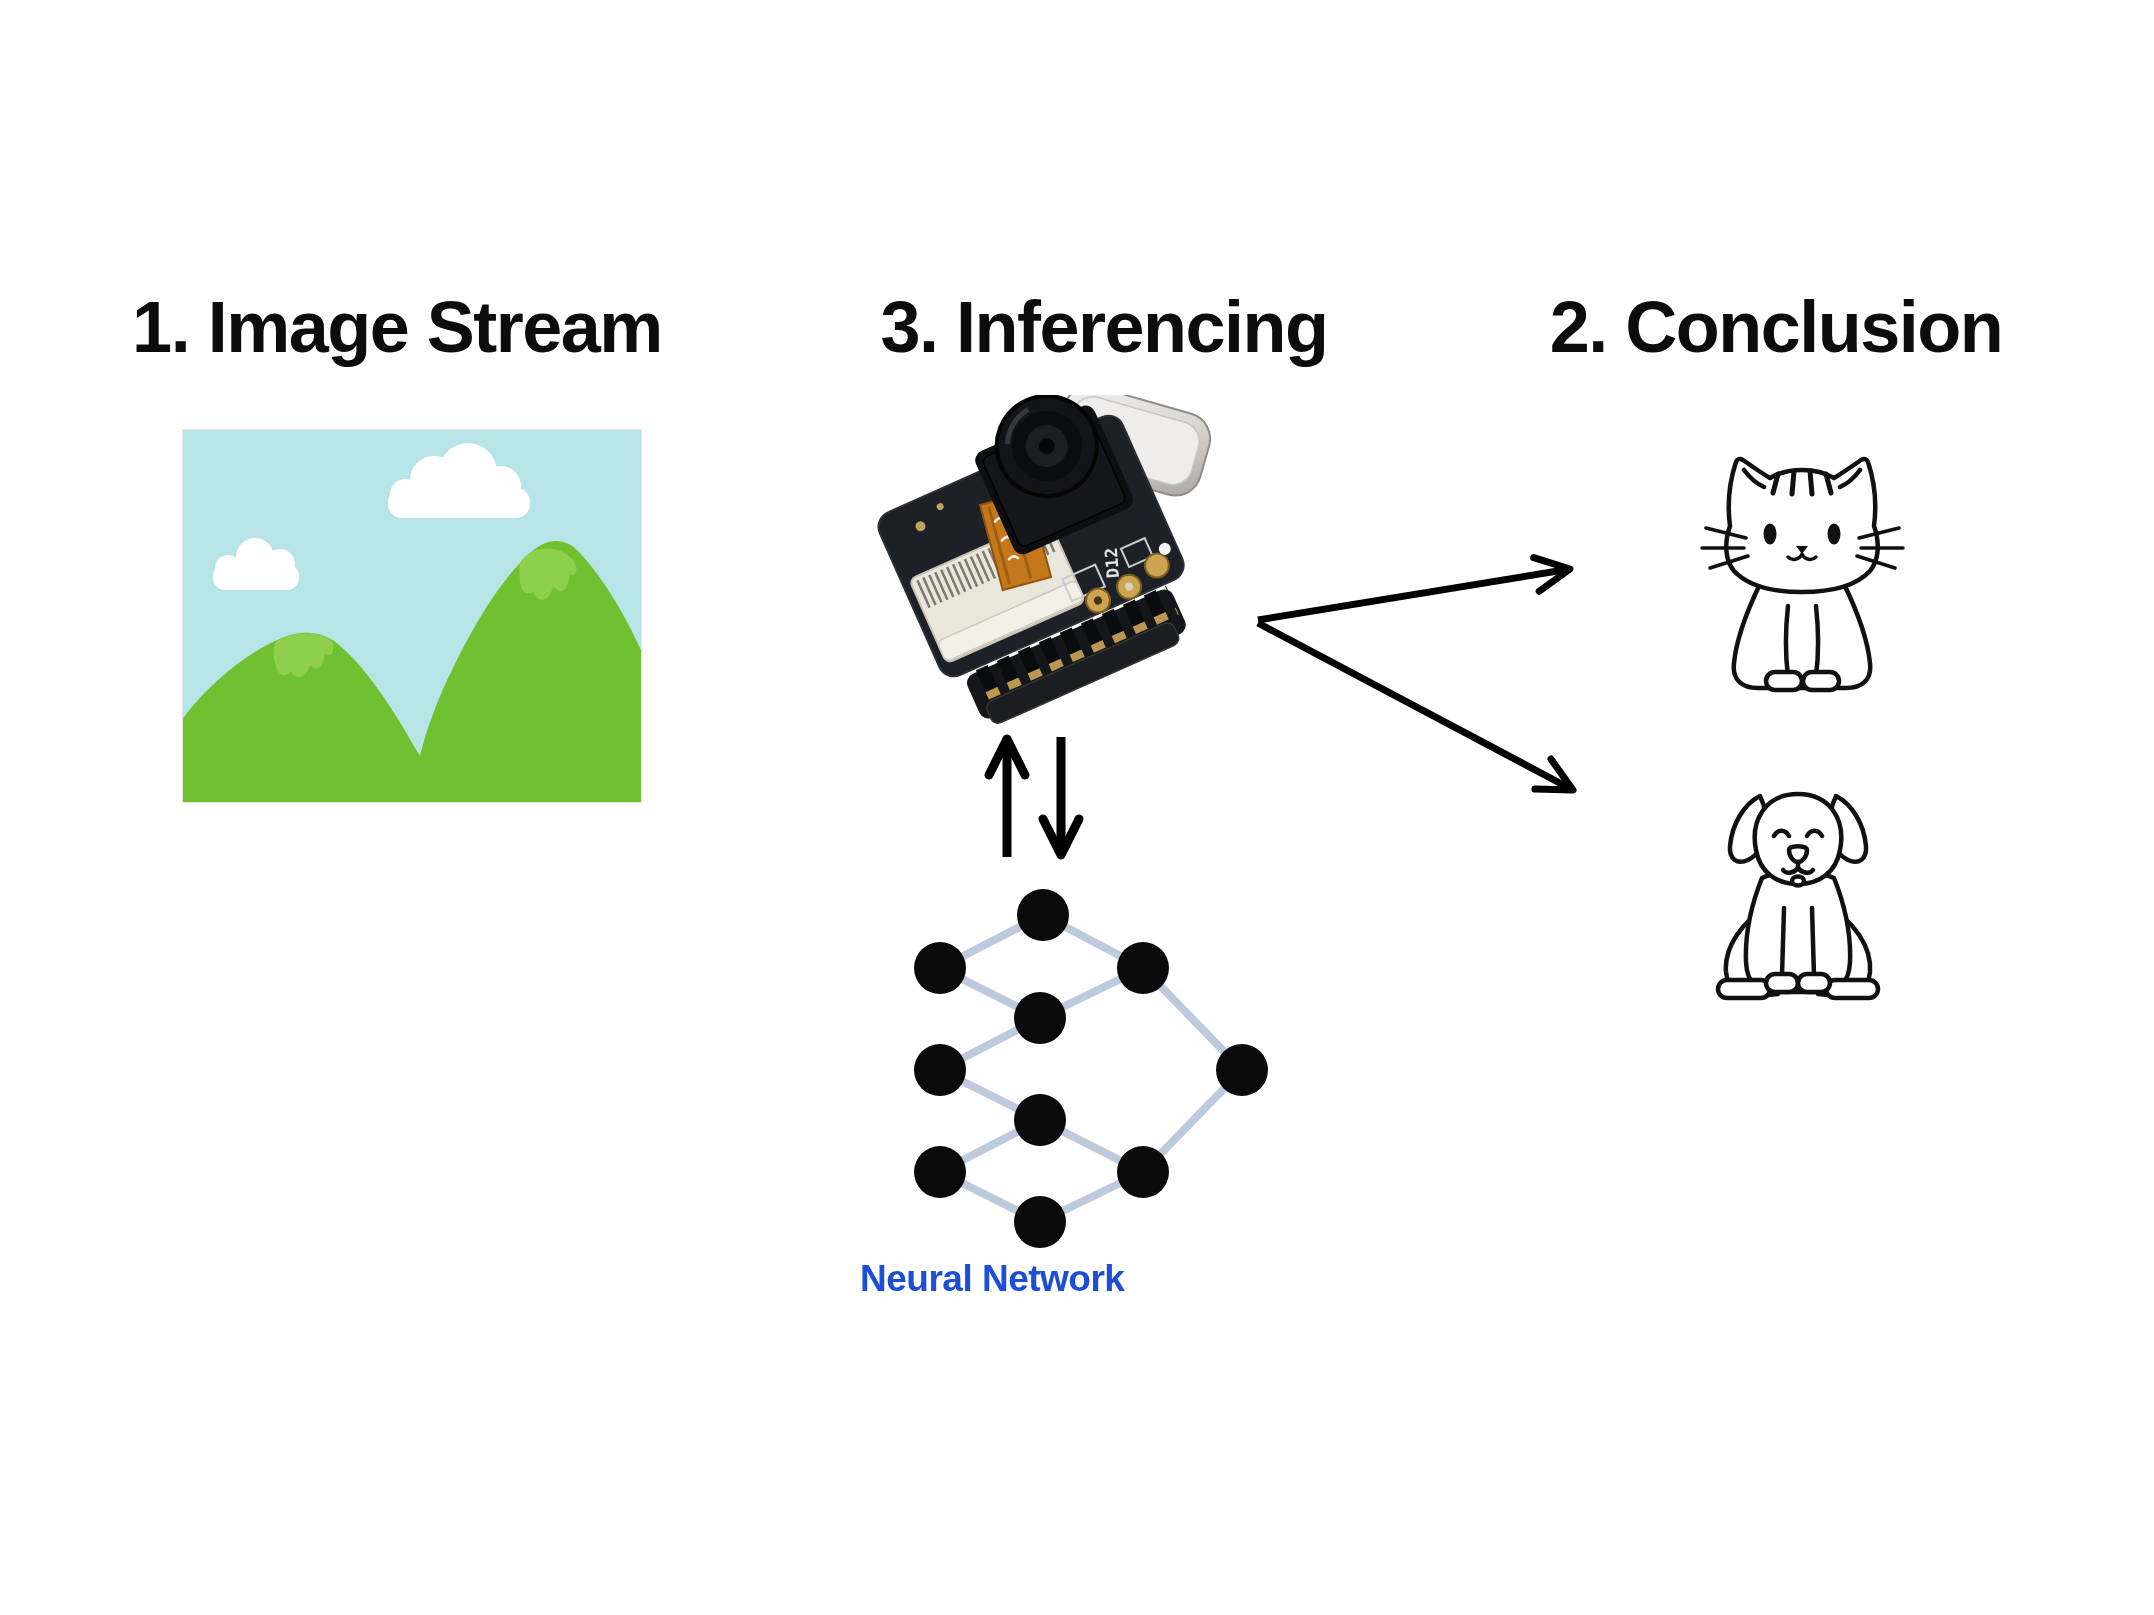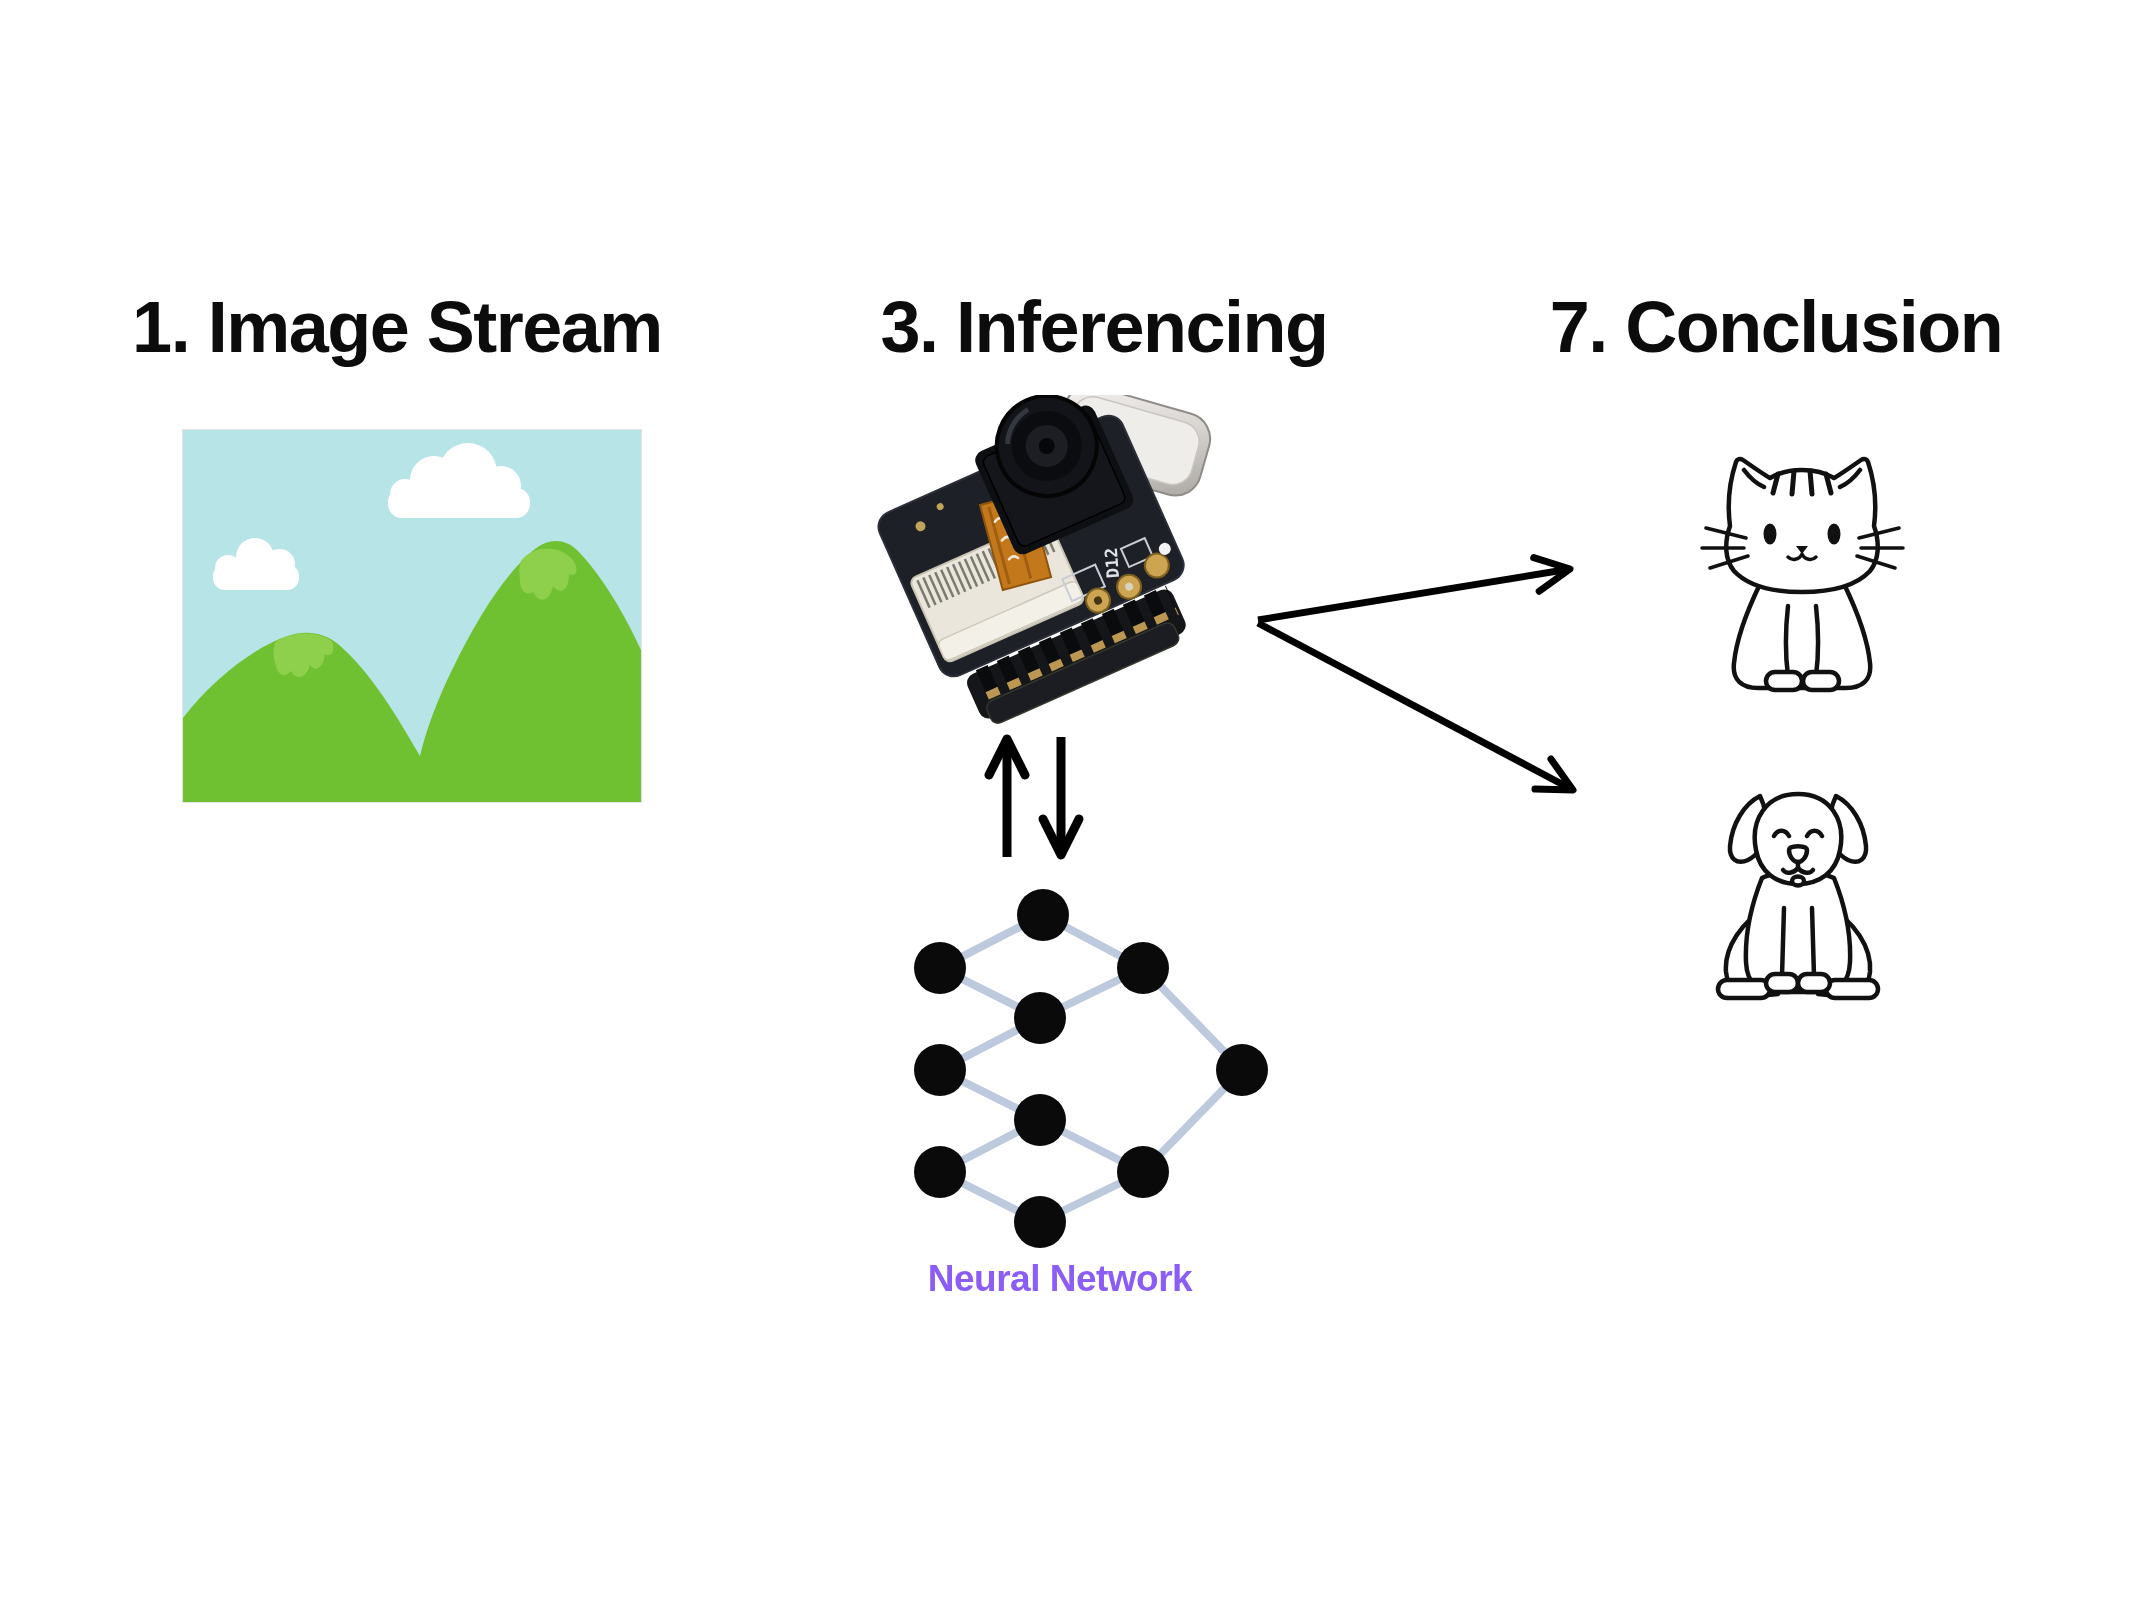--- a/index.html
+++ b/index.html
@@ -9,35 +9,35 @@
   }
   .heading{
     position:absolute;top:291px;width:620px;text-align:center;
     font-size:72px;font-weight:700;color:#0c0c0c;letter-spacing:-1.5px;line-height:1;
     white-space:nowrap;
   }
   .heading-1{left:87px;}
   .heading-2{left:794px;}
   .heading-3{left:1466px;}
   .nn-label{
-    position:absolute;left:860px;top:1258px;width:400px;text-align:center;
-    font-size:37px;font-weight:700;color:#8b5cf6;letter-spacing:-0.5px;
+    position:absolute;left:860px;top:1258px;width:400px;
+    font-size:37px;font-weight:700;color:#1d4ed8;letter-spacing:-0.5px;
   }
   .abs{position:absolute;}
   svg{display:block;}
   .landscape-frame{outline:1px solid #e4e4e4;}
 </style>
 </head>
 <body>
 
 <div class="canvas">
 
   <div class="heading heading-1">1. Image Stream</div>
   <div class="heading heading-2">3. Inferencing</div>
-  <div class="heading heading-3">7. Conclusion</div>
+  <div class="heading heading-3">2. Conclusion</div>
 
   <svg class="abs landscape-frame" style="left:183px;top:430px;width:458px;height:372px" viewBox="0 0 458 372">
     <rect x="0" y="0" width="458" height="372" fill="#b7e4e7"></rect>
     <g>
       <path fill="#70c131" d="M0,372 L0,288 C30,248 75,215 105,206 C122,200 140,202 155,214
         C188,242 215,288 237,326 C243,300 255,268 270,238 C295,186 325,140 352,119
         C366,108 382,108 395,121 C420,147 442,185 458,220 L458,372 Z"></path>
       <path fill="#8ecf4b" d="M92,213 C103,202 138,199 150,213 C152,222 148,228 142,224
         C140,238 133,243 127,235 C123,249 113,251 108,241 C103,248 95,246 93,236
         C90,228 90,220 92,213 Z"></path>

